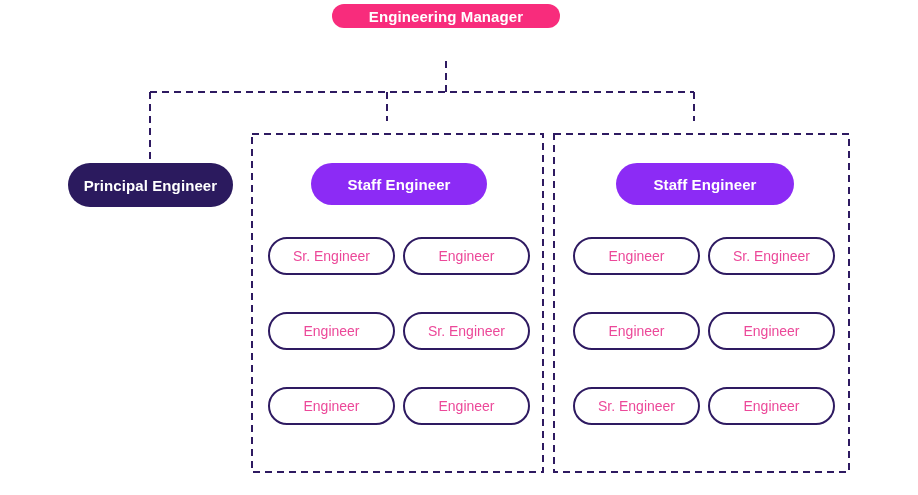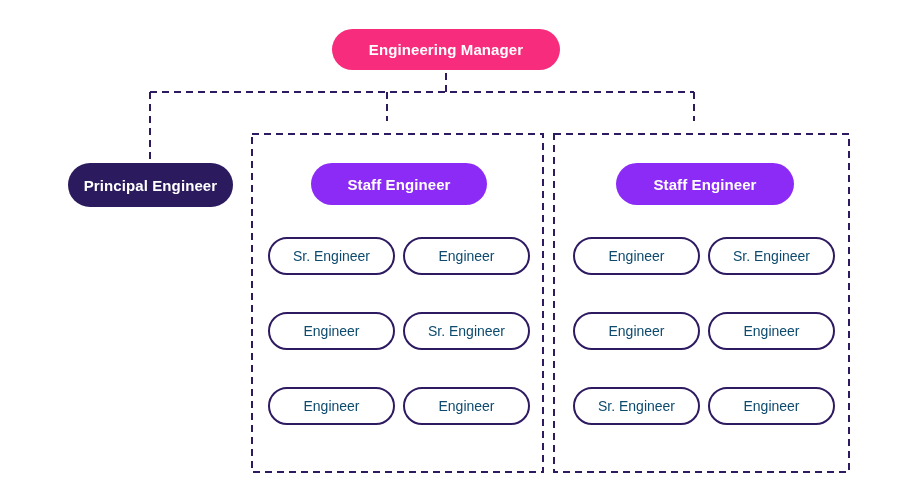--- a/index.html
+++ b/index.html
@@ -27,22 +27,22 @@
     justify-content: center;
     border-radius: 999px;
     color: #ffffff;
     font-weight: 700;
     font-size: 15px;
     letter-spacing: 0.1px;
     white-space: nowrap;
     box-sizing: border-box;
   }
   .pill.manager {
-    left: 332px; top: 29px;
-    width: 228px; height: 41px;
+    left: 332px; top: 4px;
+    width: 228px; height: 24px;
     background: #F82C7C;
   }
   .pill.principal {
     left: 68px; top: 163px;
     width: 165px; height: 44px;
     background: #2B1A5E;
   }
   .pill.staff-1 {
     left: 311px; top: 163px;
     width: 176px; height: 42px;
@@ -64,21 +64,21 @@
   }
   .member-grid.g1 { left: 268px; top: 237px; }
   .member-grid.g2 { left: 573px; top: 237px; }
   .member {
     display: flex;
     align-items: center;
     justify-content: center;
     border: 2px solid #2E1A61;
     border-radius: 999px;
     background: #ffffff;
-    color: #0c4a6e;
+    color: #ec4899;
     font-size: 14px;
     font-weight: 500;
     white-space: nowrap;
     box-sizing: border-box;
   }
 </style>
 </head>
 <body>
 
 <div class="canvas">

